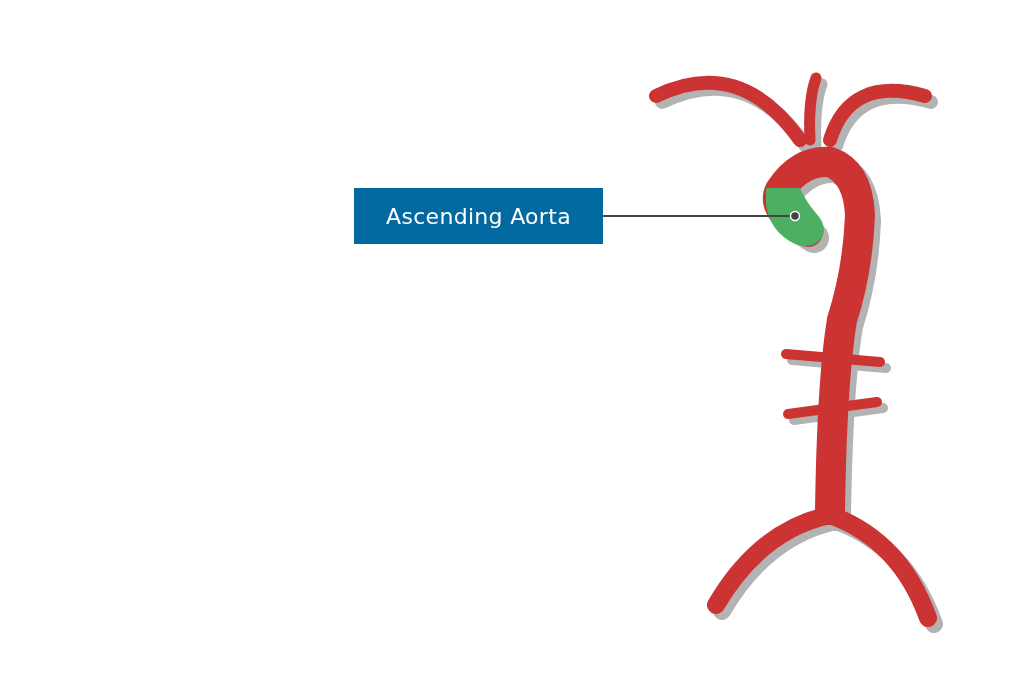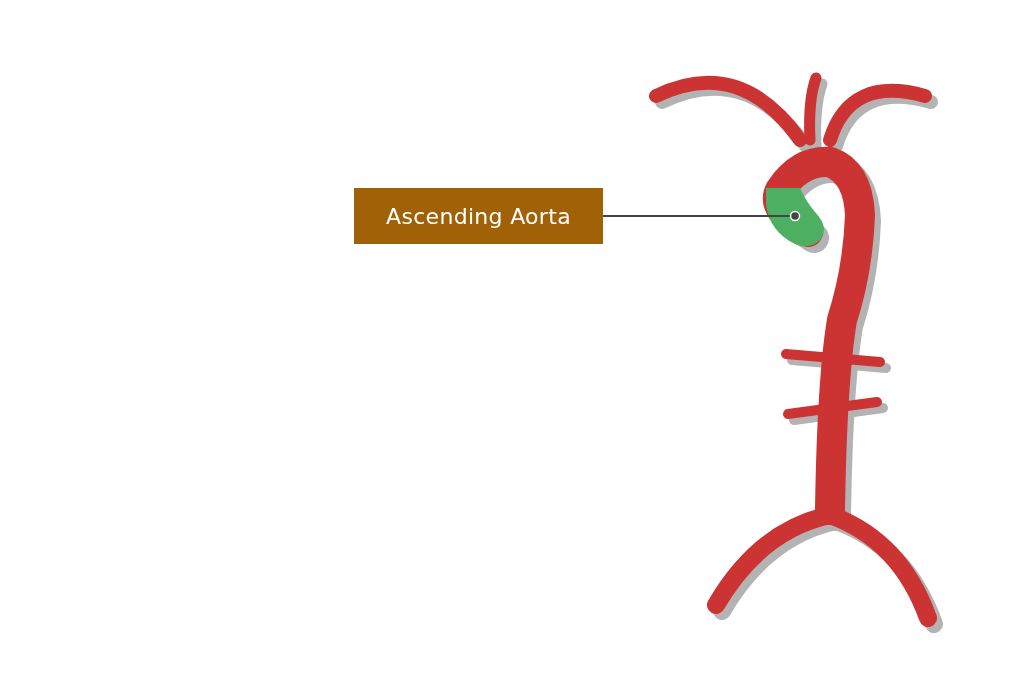--- a/index.html
+++ b/index.html
@@ -1,20 +1,20 @@
 <!DOCTYPE html>
 <html><head>
 <meta charset="utf-8">
 <style>
   html, body { margin: 0; padding: 0; background: #ffffff; }
   body { width: 1024px; height: 683px; position: relative; overflow: hidden; font-family: "DejaVu Sans", sans-serif; }
   #diagram { position: absolute; left: 0; top: 0; }
   .label-box {
     position: absolute; left: 354px; top: 188px; width: 249px; height: 56px;
-    background: #a16207; color: #ffffff; display: flex; align-items: center; justify-content: center;
+    background: #0369a1; color: #ffffff; display: flex; align-items: center; justify-content: center;
     font-size: 22px; letter-spacing: 0.3px;
   }
 </style>
 </head>
 <body>
 
 <svg id="diagram" width="1024" height="683" viewBox="0 0 1024 683">
   <g fill="none" stroke="#b3b3b3" stroke-linecap="round" transform="translate(6,6)">
     <path d="M656 96 Q740 55 800 140" stroke-width="14"></path>
     <path d="M810 140 Q808 100 816 78" stroke-width="11"></path>

